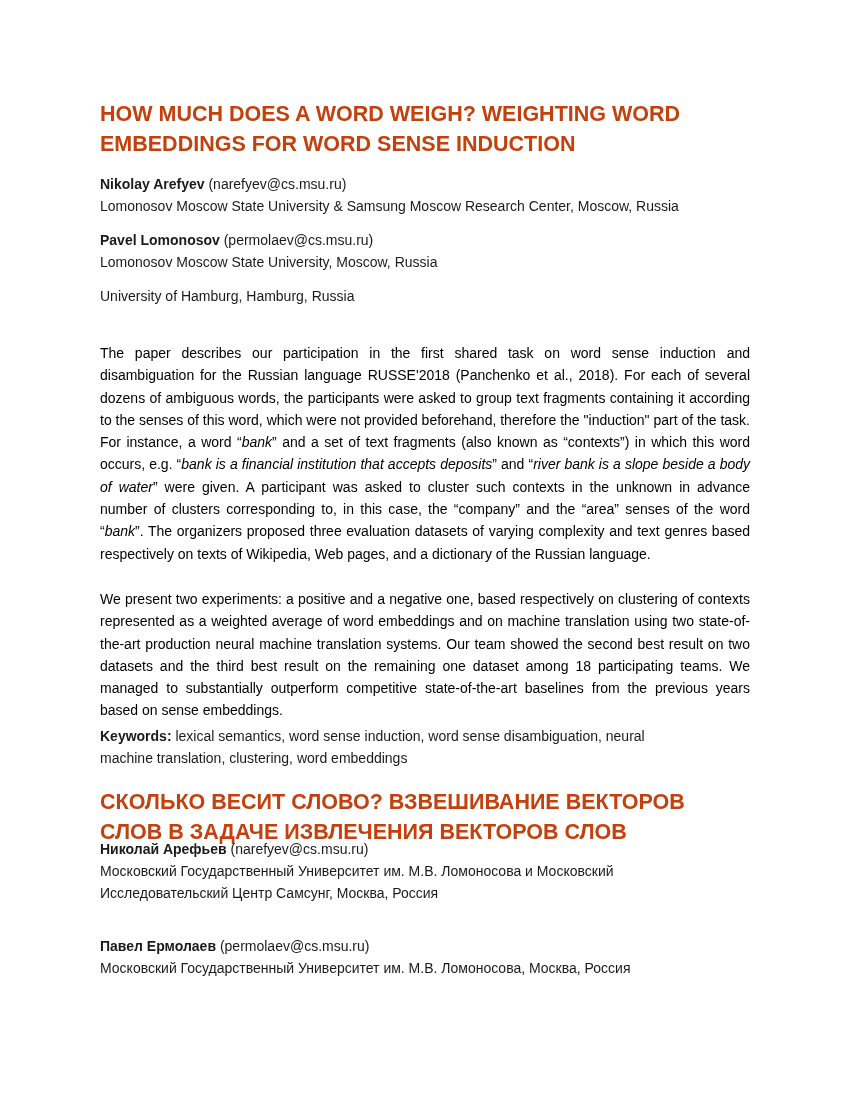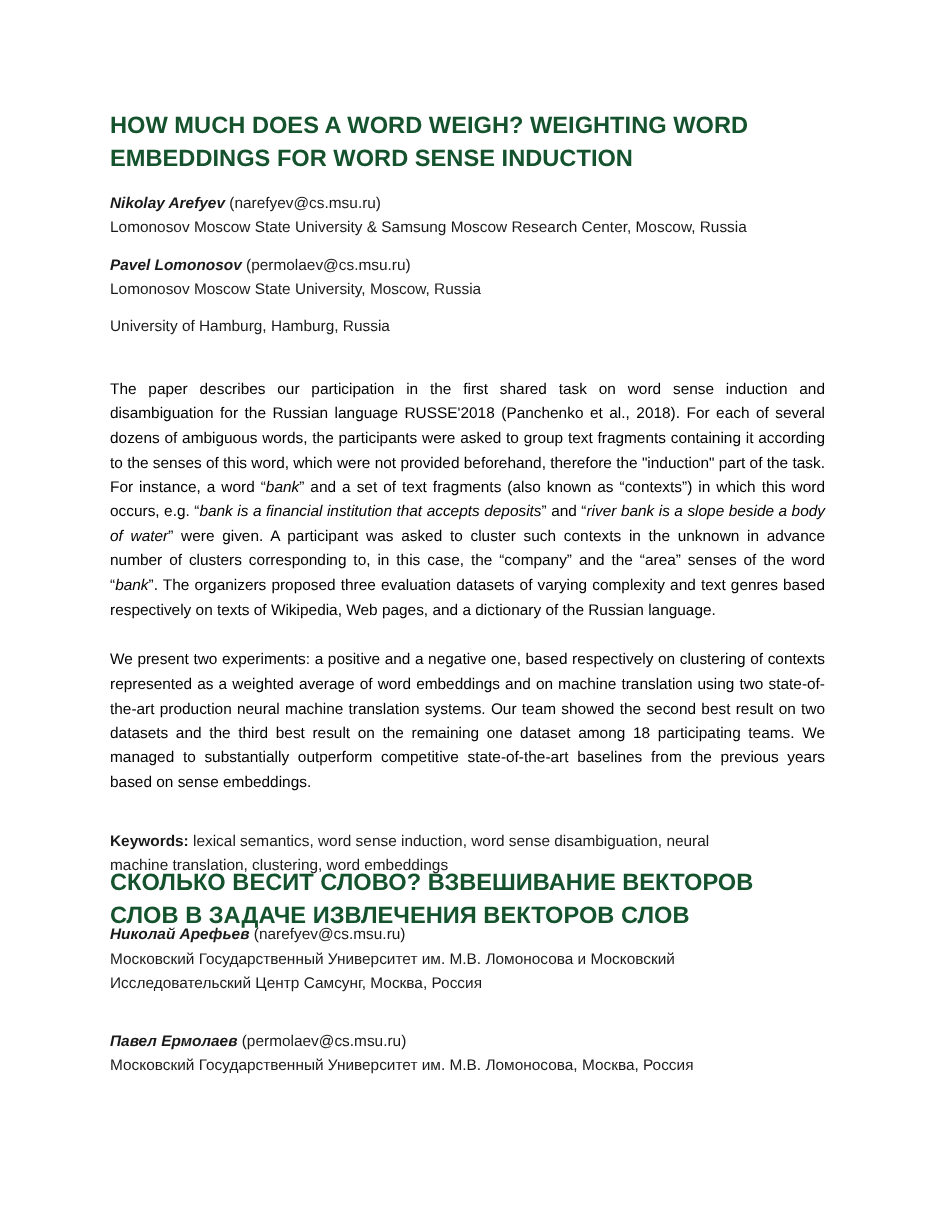--- a/index.html
+++ b/index.html
@@ -21,33 +21,33 @@
       top: 0;
       width: 652px;
     }
     .title {
       font-family: "Liberation Sans", sans-serif;
       font-weight: bold;
       font-size: 21.5px;
       line-height: 30px;
       letter-spacing: 0px;
       margin: 0;
-      color: #14532d;
+      color: #c2410c;
     }
     .title-en { position: absolute; top: 99px; left: 0; width: 660px; }
     .title-ru { position: absolute; top: 787px; left: 0; width: 660px; }
 
     .author-block {
       position: absolute;
       left: 0;
       font-size: 14px;
       line-height: 22px;
       color: #1a1a1a;
     }
-    .author-line .name { font-weight: bold; font-style: italic; }
+    .author-line .name { font-weight: bold; }
     .author-line .email { font-weight: normal; }
 
     .para {
       position: absolute;
       left: 0;
       width: 650px;
       font-size: 14px;
       line-height: 22.3px;
       text-align: justify;
       color: #000000;
@@ -92,21 +92,21 @@
   </div>
 
   <div class="author-block" style="top:285px;">
     <div>University of Hamburg, Hamburg, Russia</div>
   </div>
 
   <p class="para" style="top:342px;"><span>The paper describes our participation in the first shared task on word sense induction and disambiguation for the Russian language RUSSE'2018 (Panchenko et al., 2018). For each of several dozens of ambiguous words, the participants were asked to group text fragments containing it according to the senses of this word, which were not provided beforehand, therefore the "induction" part of the task. For instance, a word “</span><i>bank</i><span>” and a set of text fragments (also known as “contexts”) in which this word occurs, e.g. “</span><i>bank is a financial institution that accepts deposits</i><span>” and “</span><i>river bank is a slope beside a body of water</i><span>” were given. A participant was asked to cluster such contexts in the unknown in advance number of clusters corresponding to, in this case, the “company” and the “area” senses of the word “</span><i>bank</i><span>”. The organizers proposed three evaluation datasets of varying complexity and text genres based respectively on texts of Wikipedia, Web pages, and a dictionary of the Russian language.</span></p>
 
   <p class="para" style="top:588px;">We present two experiments: a positive and a negative one, based respectively on clustering of contexts represented as a weighted average of word embeddings and on machine translation using two state-of-the-art production neural machine translation systems. Our team showed the second best result on two datasets and the third best result on the remaining one dataset among 18 participating teams. We managed to substantially outperform competitive state-of-the-art baselines from the previous years based on sense embeddings.</p>
 
-  <div class="keywords" style="top:753px;">
+  <div class="keywords" style="top:725px;">
     <div><span class="kw-label">Keywords:</span><span> lexical semantics, word sense induction, word sense disambiguation, neural</span></div>
     <div>machine translation, clustering, word embeddings</div>
   </div>
 
   <h1 class="title title-ru">
     <div>СКОЛЬКО ВЕСИТ СЛОВО? ВЗВЕШИВАНИЕ ВЕКТОРОВ</div>
     <div>СЛОВ В ЗАДАЧЕ ИЗВЛЕЧЕНИЯ ВЕКТОРОВ СЛОВ</div>
   </h1>
 
   <div class="author-block" style="top:821px;margin-top:17px;">

